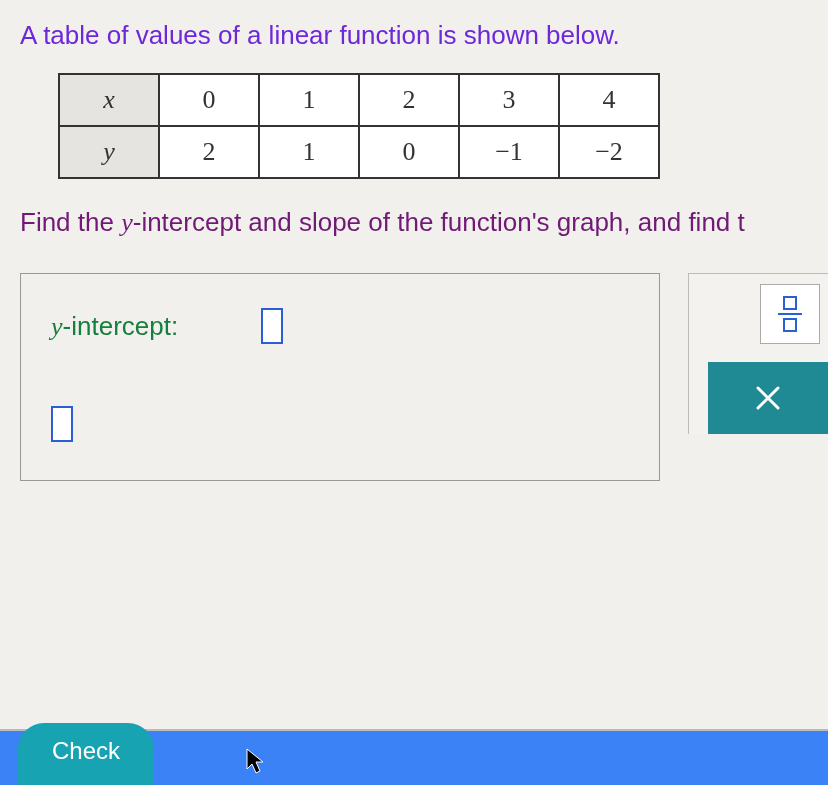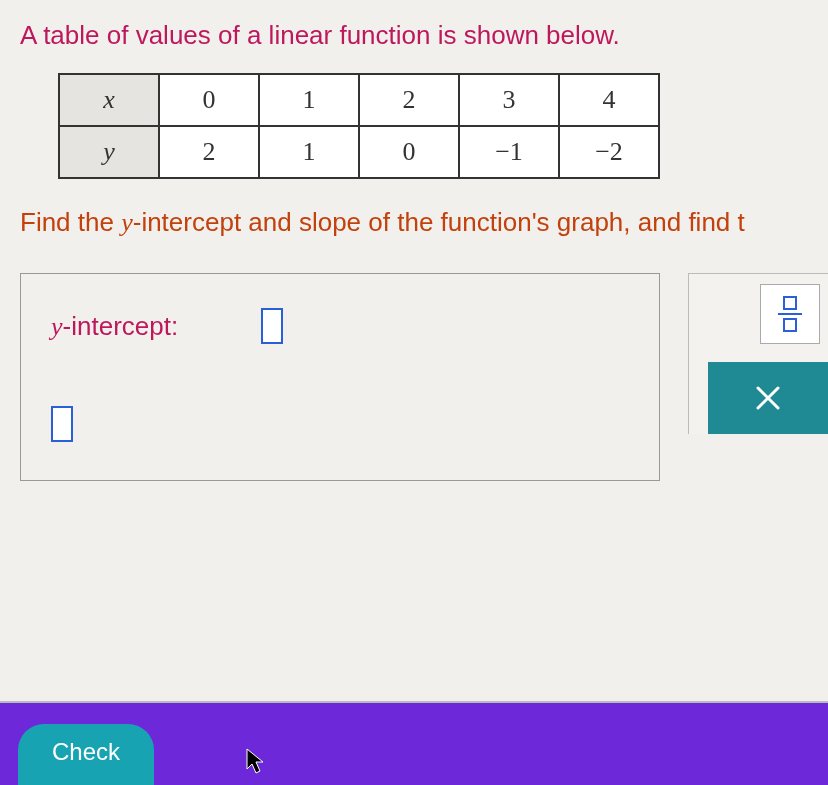--- a/index.html
+++ b/index.html
@@ -8,21 +8,21 @@
       background: #f2f0ed;
       width: 828px;
       height: 785px;
       padding: 20px 0 0 20px;
       color: #333;
       position: relative;
       overflow: hidden;
     }
     .prompt-text {
       font-size: 26px;
-      color: #be185d;
+      color: #6d28d9;
       margin-bottom: 22px;
       font-weight: 400;
     }
     .value-table {
       border-collapse: collapse;
       margin-left: 38px;
       margin-bottom: 28px;
     }
     .value-table td {
       border: 2px solid #333;
@@ -32,21 +32,21 @@
       font-size: 26px;
       font-family: "Times New Roman", serif;
       background: #fff;
     }
     .value-table td.header-cell {
       background: #e6e4e1;
       font-style: italic;
     }
     .instruction-text {
       font-size: 26px;
-      color: #c2410c;
+      color: #701a75;
       margin-bottom: 35px;
       white-space: nowrap;
     }
     .instruction-text .italic {
       font-style: italic;
       font-family: "Times New Roman", serif;
     }
     .answer-area {
       display: flex;
       align-items: flex-start;
@@ -60,21 +60,21 @@
     }
     .answer-row {
       display: flex;
       align-items: center;
       height: 40px;
       margin-bottom: 58px;
     }
     .answer-row:last-child { margin-bottom: 0; }
     .answer-label {
       font-size: 26px;
-      color: #be185d;
+      color: #15803d;
       width: 210px;
       font-family: Arial, sans-serif;
     }
     .answer-label .italic {
       font-style: italic;
       font-family: "Times New Roman", serif;
     }
     .input-slot {
       width: 22px;
       height: 36px;
@@ -124,25 +124,25 @@
       justify-content: center;
       cursor: pointer;
       margin-left: auto;
     }
     .reset-tool svg { display: block; }
     .bottom-bar {
       position: absolute;
       left: 0;
       right: 0;
       bottom: 0;
-      height: 84px;
+      height: 56px;
       border-top: 2px solid #bbb;
-      background: #6d28d9;
-      display: flex;
-      align-items: center;
+      background: #3b82f6;
+      display: flex;
+      align-items: flex-end;
       padding-left: 18px;
     }
     .check-btn {
       background: #18a3b3;
       color: #fff;
       font-size: 24px;
       border: none;
       border-radius: 26px 26px 0 0;
       padding: 14px 34px 20px 34px;
       margin-top: 22px;

